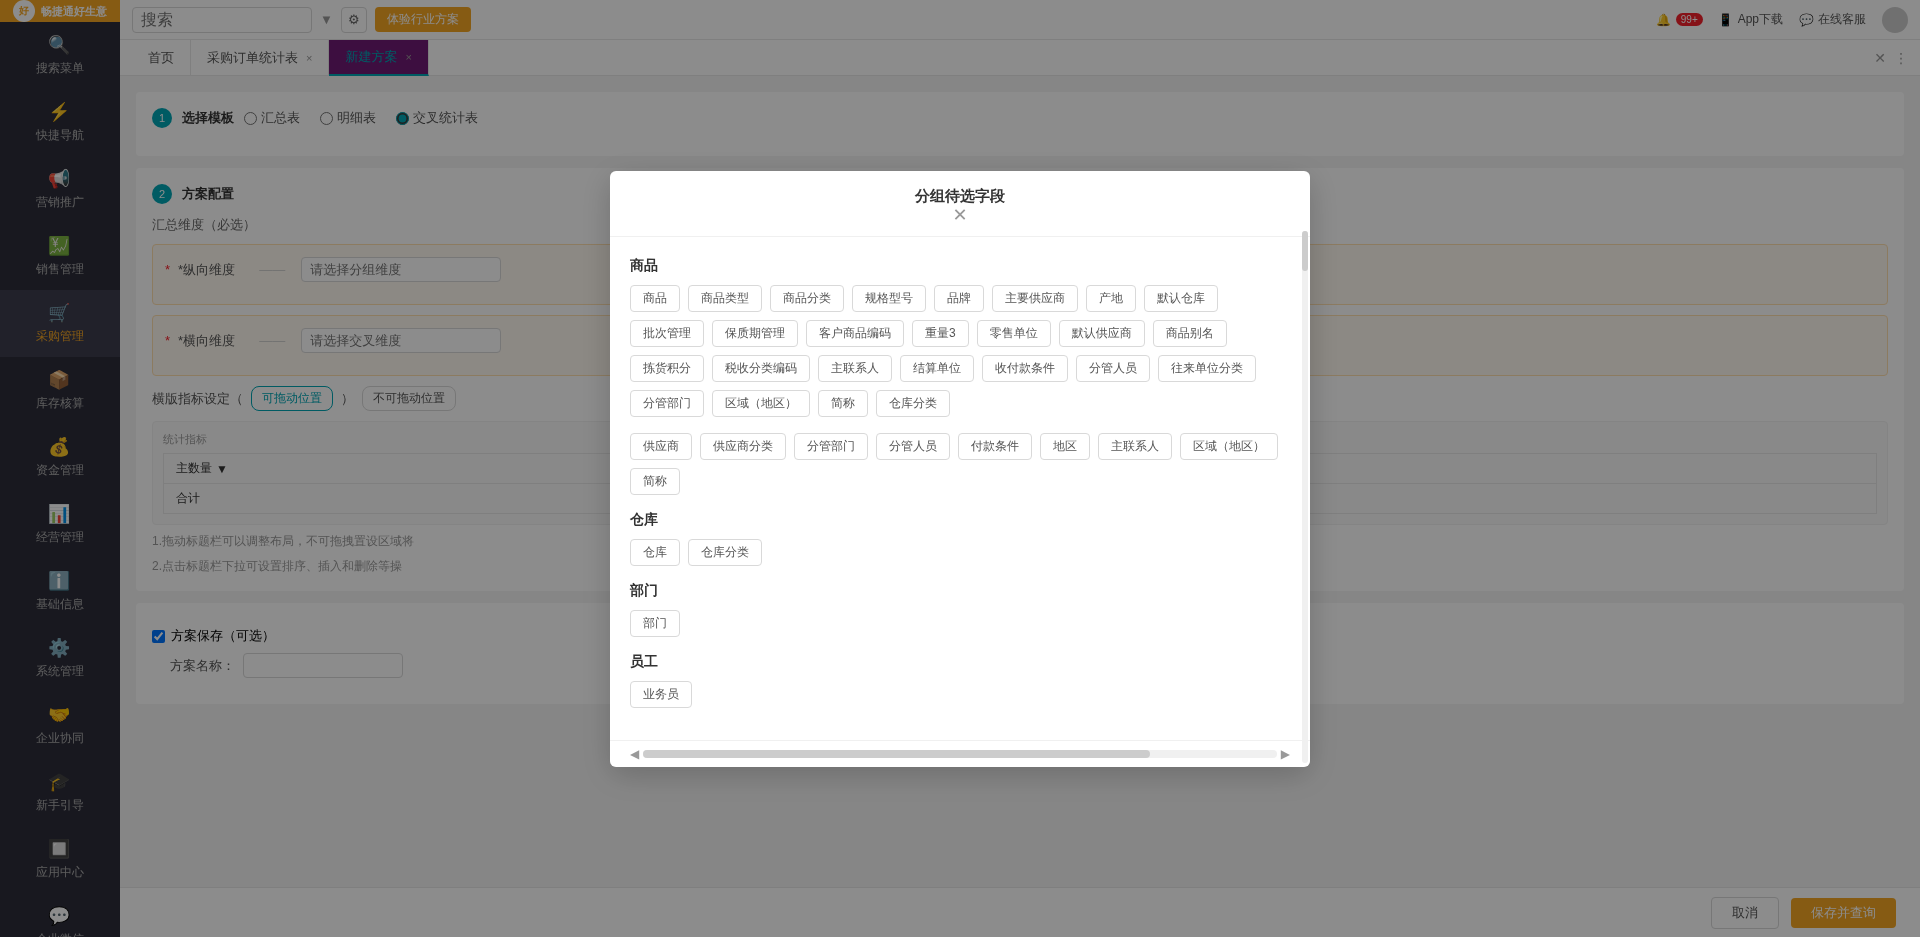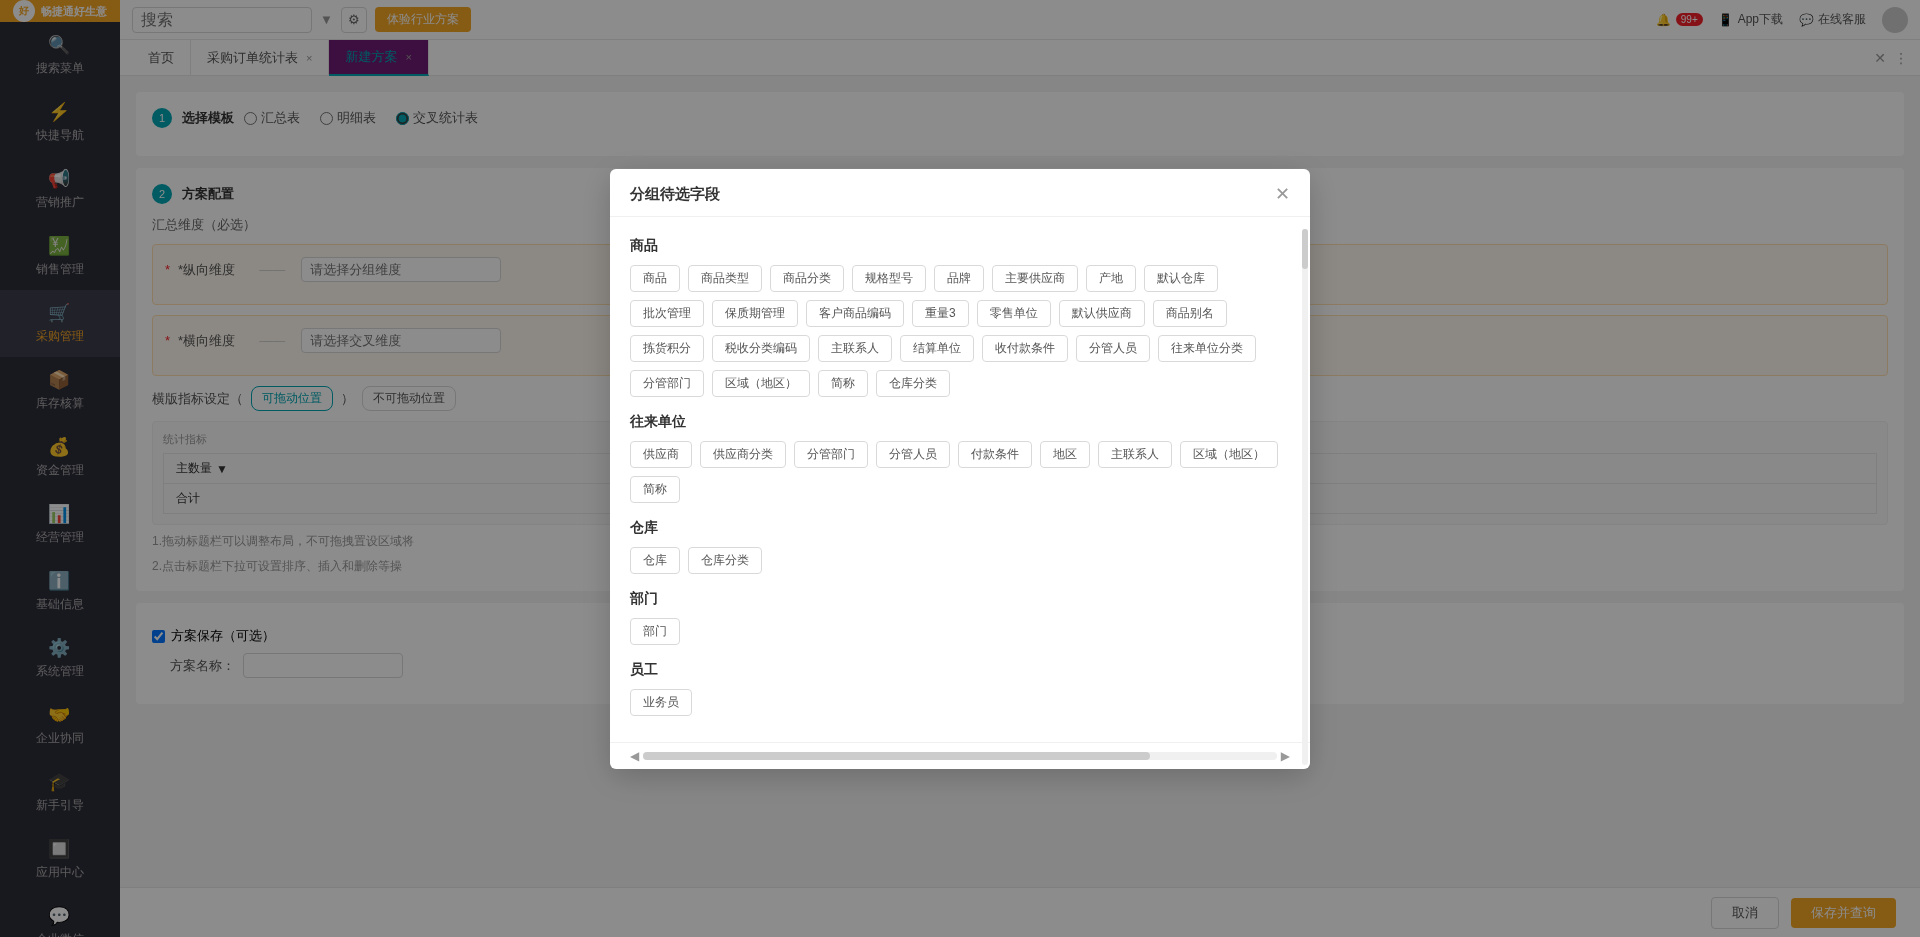--- a/index.html
+++ b/index.html
@@ -356,20 +356,21 @@
       box-shadow: 0 8px 32px rgba(0,0,0,0.2);
       position: relative;
     }
     .modal-header {
       padding: 16px 20px 12px;
       border-bottom: 1px solid #f0f0f0;
       display: flex;
       align-items: center;
       justify-content: space-between;
       flex-shrink: 0;
+      flex-direction: column;
     }
     .modal-title {
       font-size: 15px;
       font-weight: bold;
       color: #333;
     }
     .modal-close {
       cursor: pointer;
       font-size: 18px;
       color: #999;
@@ -682,21 +683,20 @@
           <span class="modal-tag">主联系人</span>
           <span class="modal-tag">结算单位</span>
           <span class="modal-tag">收付款条件</span>
           <span class="modal-tag">分管人员</span>
           <span class="modal-tag">往来单位分类</span>
           <span class="modal-tag">分管部门</span>
           <span class="modal-tag">区域（地区）</span>
           <span class="modal-tag">简称</span>
           <span class="modal-tag">仓库分类</span>
         </div>
-        <div class="modal-section-title">往来单位</div>
         <div class="modal-tags">
           <span class="modal-tag">供应商</span>
           <span class="modal-tag">供应商分类</span>
           <span class="modal-tag">分管部门</span>
           <span class="modal-tag">分管人员</span>
           <span class="modal-tag">付款条件</span>
           <span class="modal-tag">地区</span>
           <span class="modal-tag">主联系人</span>
           <span class="modal-tag">区域（地区）</span>
           <span class="modal-tag">简称</span>

